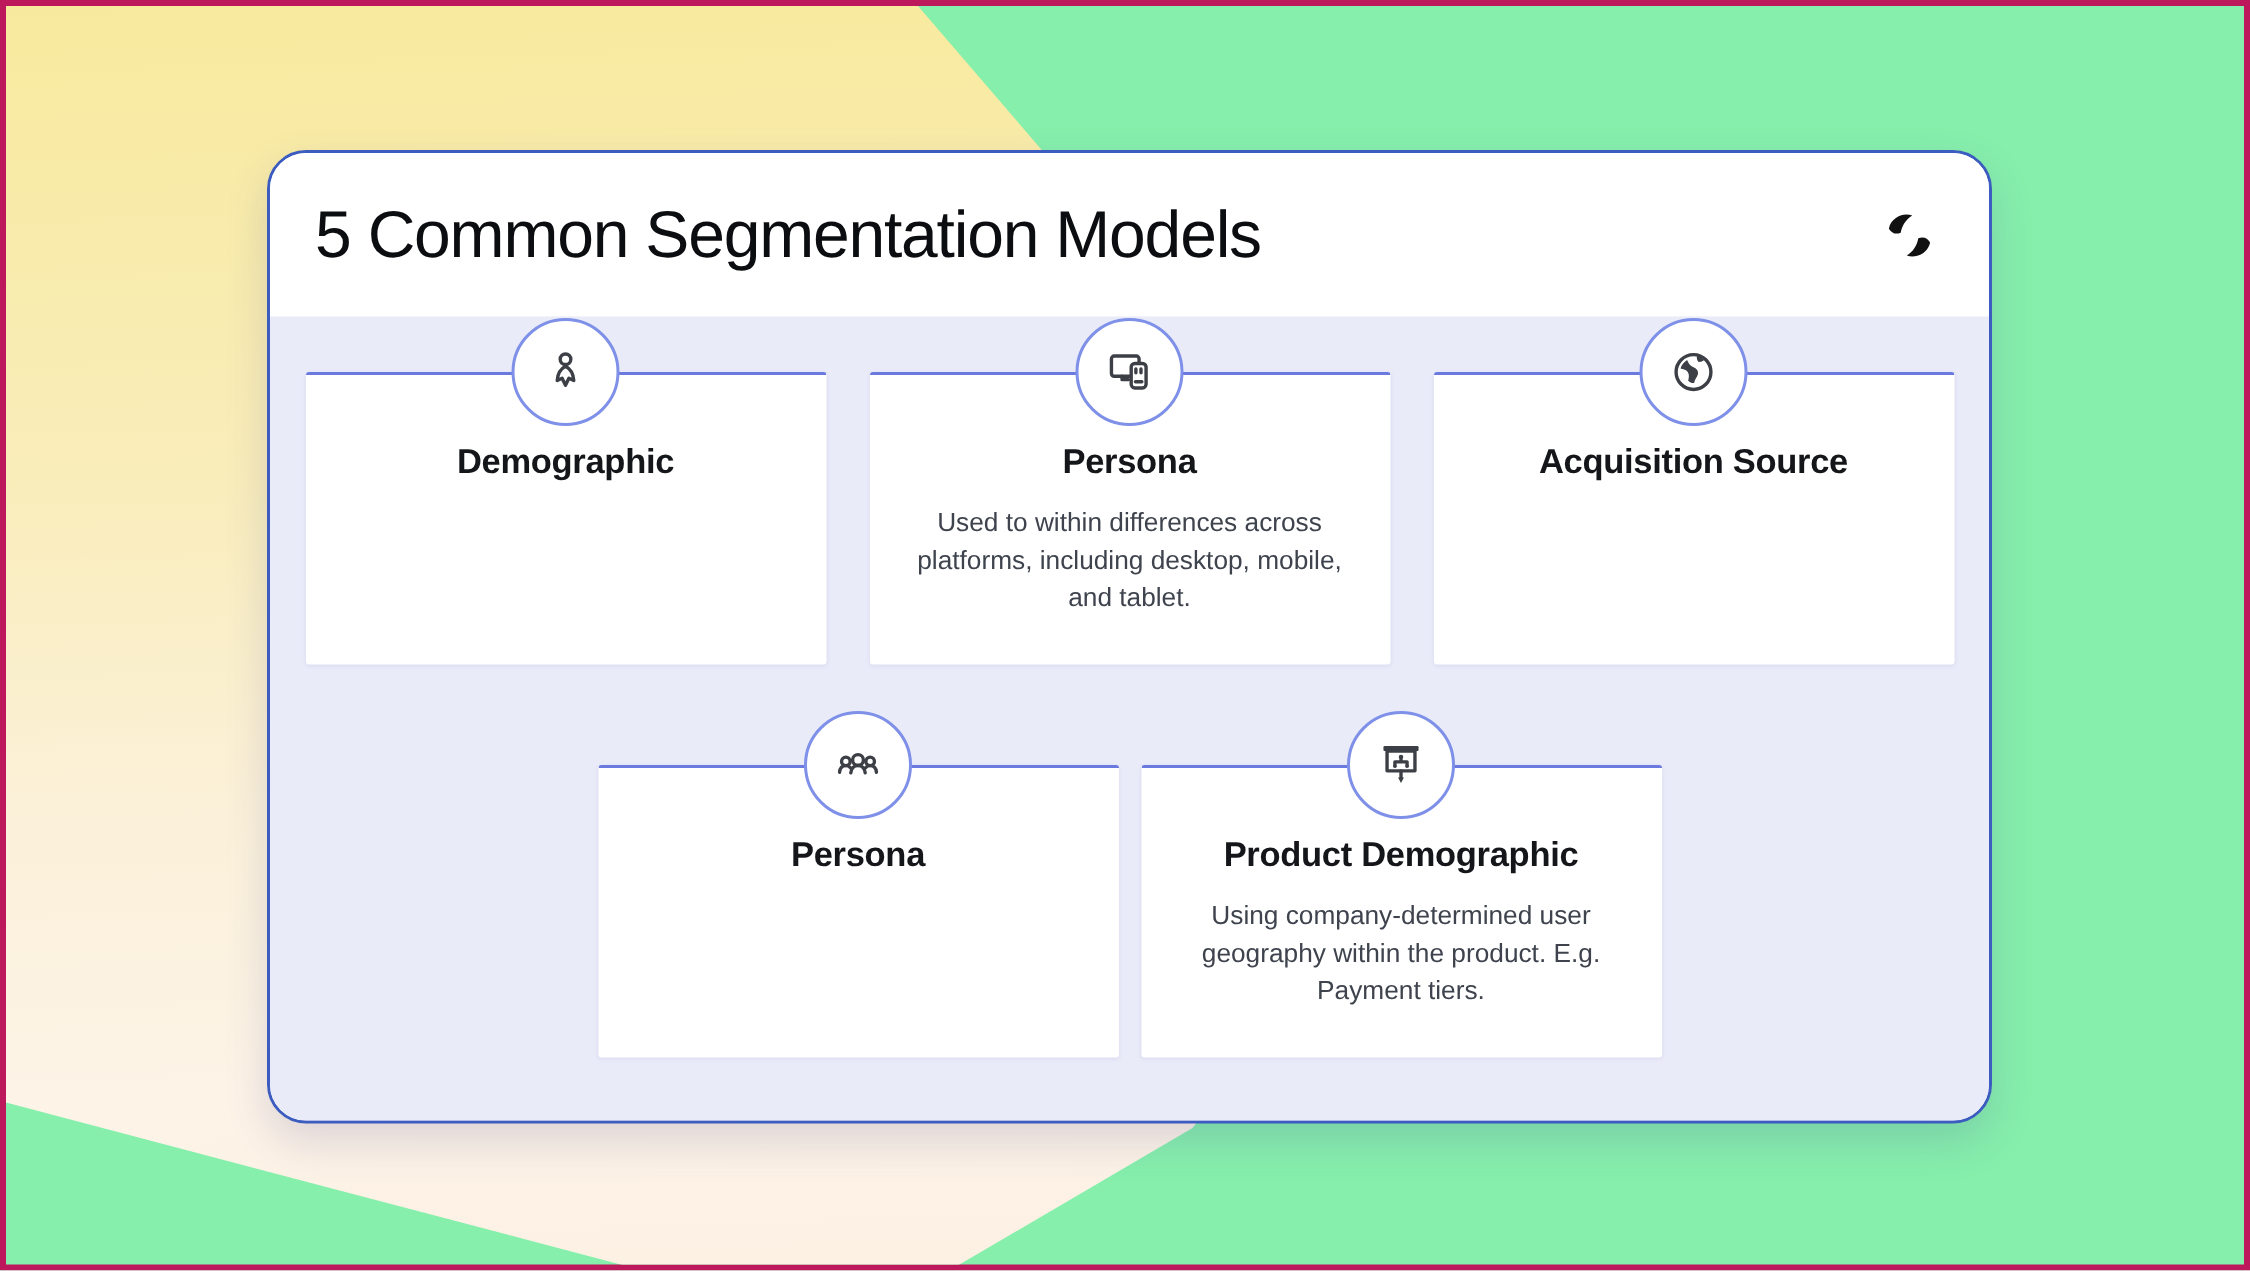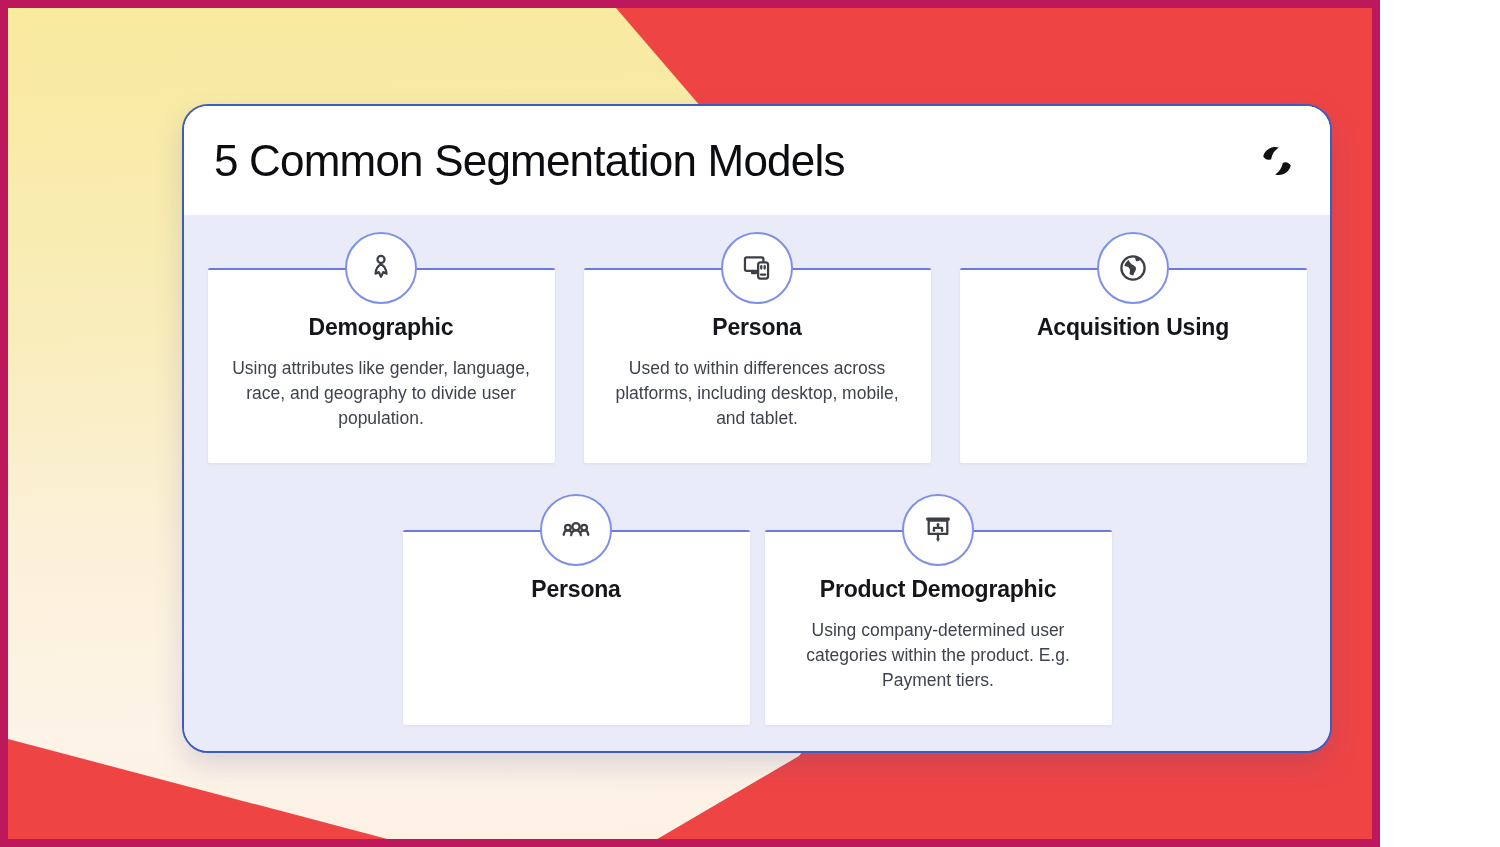--- a/index.html
+++ b/index.html
@@ -1,18 +1,18 @@
 <!DOCTYPE html>
 <html><head>
 <meta charset="utf-8">
 <style>
   html,body{margin:0;padding:0;background:#ffffff;font-family:"Liberation Sans",sans-serif;}
   .canvas{
-    position:relative;width:1380px;height:847px;background:#ef4444;
-    border:8px solid #be185d;box-sizing:border-box;overflow:hidden;
+    position:relative;width:1500px;height:847px;background:#86efac;
+    border:4px solid #be185d;box-sizing:border-box;overflow:hidden;
   }
   .bg-shape{
     position:absolute;left:0;top:0;width:1500px;height:847px;
     background:linear-gradient(178deg,#f8ea9d 0%,#f9edbb 36%,#fbf1d9 60%,#fdf3e7 82%,#fcf0e2 100%);
     clip-path:polygon(0 0,608px 0,1012px 470px,791px 748px,622px 847px,440px 847px,0 731px);
   }
   .main-card{
     position:absolute;left:174px;top:96px;width:1150px;height:649px;
     background:#ffffff;border:2px solid #3d5cc0;border-radius:26px;
     box-sizing:border-box;box-shadow:0 12px 28px rgba(70,80,150,0.18);
@@ -21,21 +21,21 @@
   .card-header{
     height:109px;flex:0 0 auto;display:flex;align-items:center;
     justify-content:space-between;padding:0 30px;box-sizing:border-box;background:#ffffff;
   }
   .page-title{
     margin:0;font-size:44px;font-weight:500;letter-spacing:-0.8px;color:#0c0d10;
   }
   .brand-logo{width:46px;height:40px;display:flex;align-items:center;justify-content:center;}
   .card-body{
     flex:1 1 auto;background:#e9ebf9;border-radius:0 0 23px 23px;
-    display:flex;flex-direction:column;padding-top:53px;box-sizing:border-box;
+    display:flex;flex-direction:column;padding-top:37px;box-sizing:border-box;
   }
   .card-row{display:flex;justify-content:center;gap:29px;}
   .card-row.second{margin-top:67px;gap:15px;}
   .model-card{
     position:relative;width:347px;height:195px;background:#ffffff;
     border-top:2px solid #6b7ade;border-radius:2px;box-sizing:border-box;
     text-align:center;padding:0 24px;
     box-shadow:0 1px 3px rgba(45,55,120,0.08);
   }
   .icon-circle{
@@ -75,21 +75,20 @@
       <div class="card-row">
 
         <div class="model-card">
           <div class="icon-circle">
             <svg class="icon" width="34" height="34" viewBox="0 0 24 24" fill="none" stroke="#3c3f45" stroke-width="1.6" stroke-linecap="round" stroke-linejoin="round">
               <circle cx="12" cy="6" r="2.5"></circle>
               <path d="M12 9.3 C9.7 10.5 8.3 12.9 8.1 16 L10.4 14.9 L12 18.2 L13.6 14.9 L15.9 16 C15.7 12.9 14.3 10.5 12 9.3 Z"></path>
             </svg>
           </div>
           <h2 class="model-title">Demographic</h2>
-          <p class="model-desc">Using attributes like gender, language, race, and geography to divide user population.</p>
         </div>
 
         <div class="model-card">
           <div class="icon-circle">
             <svg class="icon" width="34" height="34" viewBox="0 0 24 24" fill="none" stroke="#3c3f45" stroke-width="1.6" stroke-linecap="round" stroke-linejoin="round">
               <rect x="3.5" y="4.5" width="13" height="9.5" rx="1.3"></rect>
               <path d="M8.5 14 L8.5 15.6 L11.5 15.6"></path>
               <rect x="12.8" y="8" width="7" height="11.5" rx="1.7" fill="#ffffff"></rect>
               <path d="M15 10.6 v1.8 M17.4 10.6 v1.8"></path>
               <path d="M14.8 16.6 h3"></path>
@@ -100,21 +99,21 @@
         </div>
 
         <div class="model-card">
           <div class="icon-circle">
             <svg class="icon" width="34" height="34" viewBox="0 0 24 24" fill="none" stroke="#3c3f45" stroke-width="1.6" stroke-linecap="round" stroke-linejoin="round">
               <circle cx="12" cy="12" r="8.2"></circle>
               <path d="M9 6.3 C7.5 7.2 6.3 8.6 5.9 10.4 C7 10.9 8.3 10.8 9.2 11.9 C10.1 13 9.9 14.6 9.5 16.1 C10.3 16.9 11.3 17.3 12.3 17.2 C12.5 15.4 13.8 14.4 14.1 12.9 C14.4 11.4 13.3 10.3 12 9.8 C10.8 9.3 9.6 8 9 6.3 Z" fill="#3c3f45" stroke="none"></path>
               <path d="M13.6 4.3 C14.9 4.7 16.1 5.4 17 6.4 C16.3 7 15.4 7.4 14.4 7.3 C13.7 6.5 13.4 5.4 13.6 4.3 Z" fill="#3c3f45" stroke="none"></path>
             </svg>
           </div>
-          <h2 class="model-title">Acquisition Using</h2>
+          <h2 class="model-title">Acquisition Source</h2>
         </div>
 
       </div>
 
       <div class="card-row second">
 
         <div class="model-card">
           <div class="icon-circle">
             <svg class="icon" width="36" height="36" viewBox="0 0 24 24" fill="none" stroke="#3c3f45" stroke-width="1.5" stroke-linecap="round" stroke-linejoin="round">
               <circle cx="6.6" cy="10.4" r="1.9" fill="#ffffff"></circle>
@@ -135,20 +134,20 @@
               <rect x="5.8" y="5.8" width="12.4" height="8.8" fill="#ffffff"></rect>
               <circle cx="12" cy="8.4" r="1" fill="#3c3f45" stroke="none"></circle>
               <path d="M12 9.4 L12 10.6 M9.3 10.6 L14.7 10.6 M9.3 10.6 L9.3 11.6 M14.7 10.6 L14.7 11.6"></path>
               <circle cx="9.3" cy="12.4" r="0.9" fill="#3c3f45" stroke="none"></circle>
               <circle cx="14.7" cy="12.4" r="0.9" fill="#3c3f45" stroke="none"></circle>
               <path d="M12 14.6 L12 17.4"></path>
               <path d="M12 20 L10.7 17.6 L13.3 17.6 Z" fill="#3c3f45" stroke="none"></path>
             </svg>
           </div>
           <h2 class="model-title">Product Demographic</h2>
-          <p class="model-desc">Using company-determined user categories within the product. E.g. Payment tiers.</p>
+          <p class="model-desc">Using company-determined user geography within the product. E.g. Payment tiers.</p>
         </div>
 
       </div>
 
     </div>
   </div>
 </div>
 
 </body></html>

